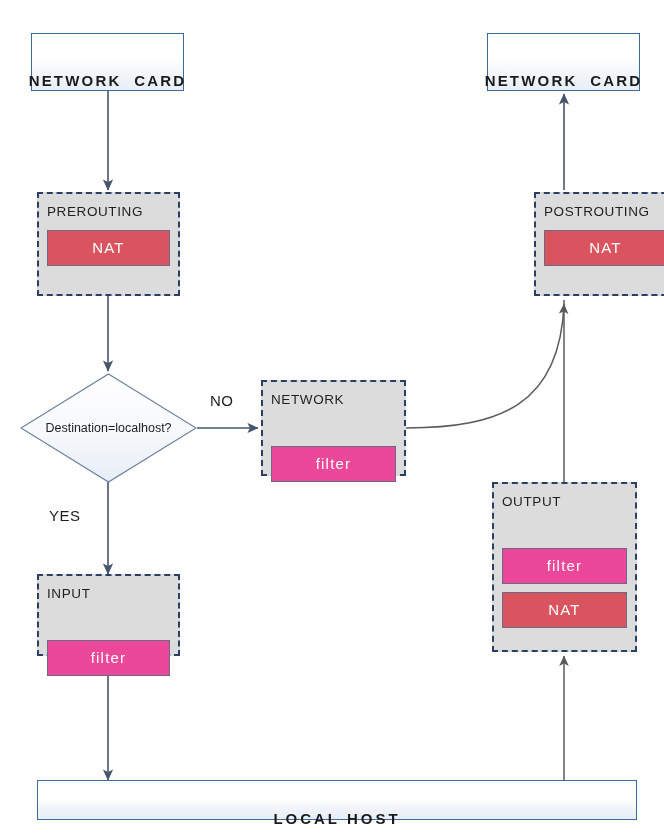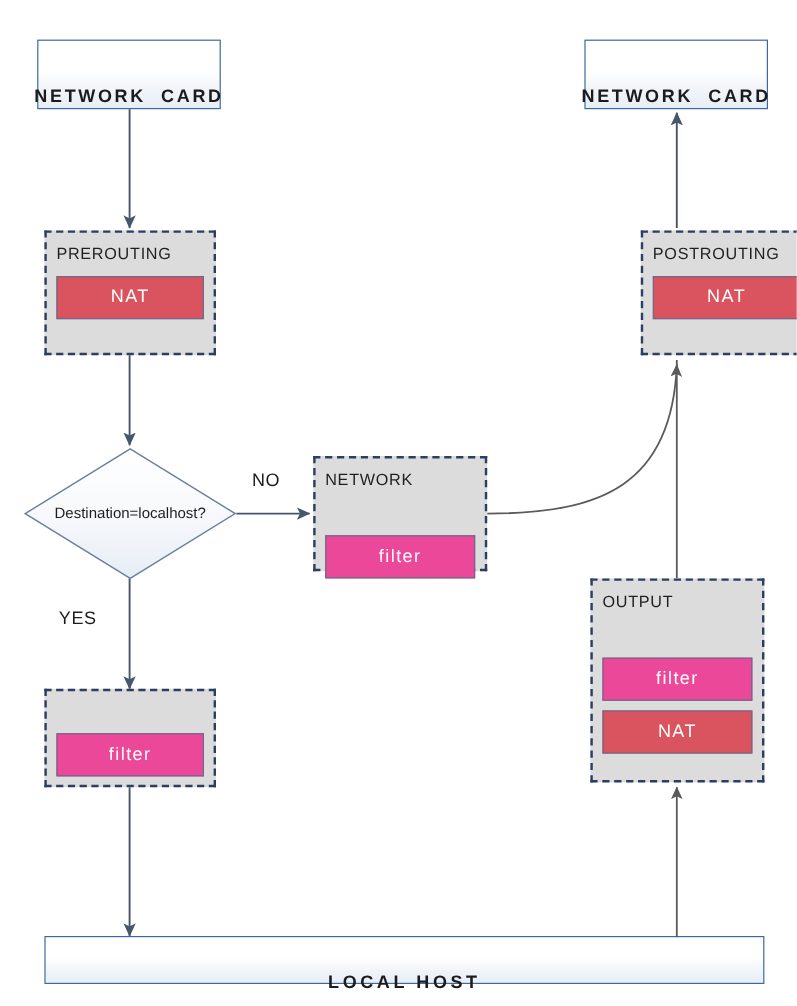--- a/index.html
+++ b/index.html
@@ -199,20 +199,21 @@
     <div class="table-chip chip-filter">filter</div>
   </div>
 
   <div class="node chain" style="left:492px; top:482px; width:145px; height:170px;">
     <div class="chain-title">OUTPUT</div>
     <div class="table-chip chip-filter">filter</div>
     <div class="table-chip chip-nat">NAT</div>
   </div>
 
   <div class="node chain" style="left:37px; top:574px; width:143px; height:82px;">
+    <div class="chain-title">INPUT</div>
     <div class="table-chip chip-filter">filter</div>
   </div>
 
   <div class="node plain-box localhost" style="left:37px; top:780px; width:600px; height:40px;">
     <span class="caption">LOCAL HOST</span>
   </div>
 
 
 </div>
 

